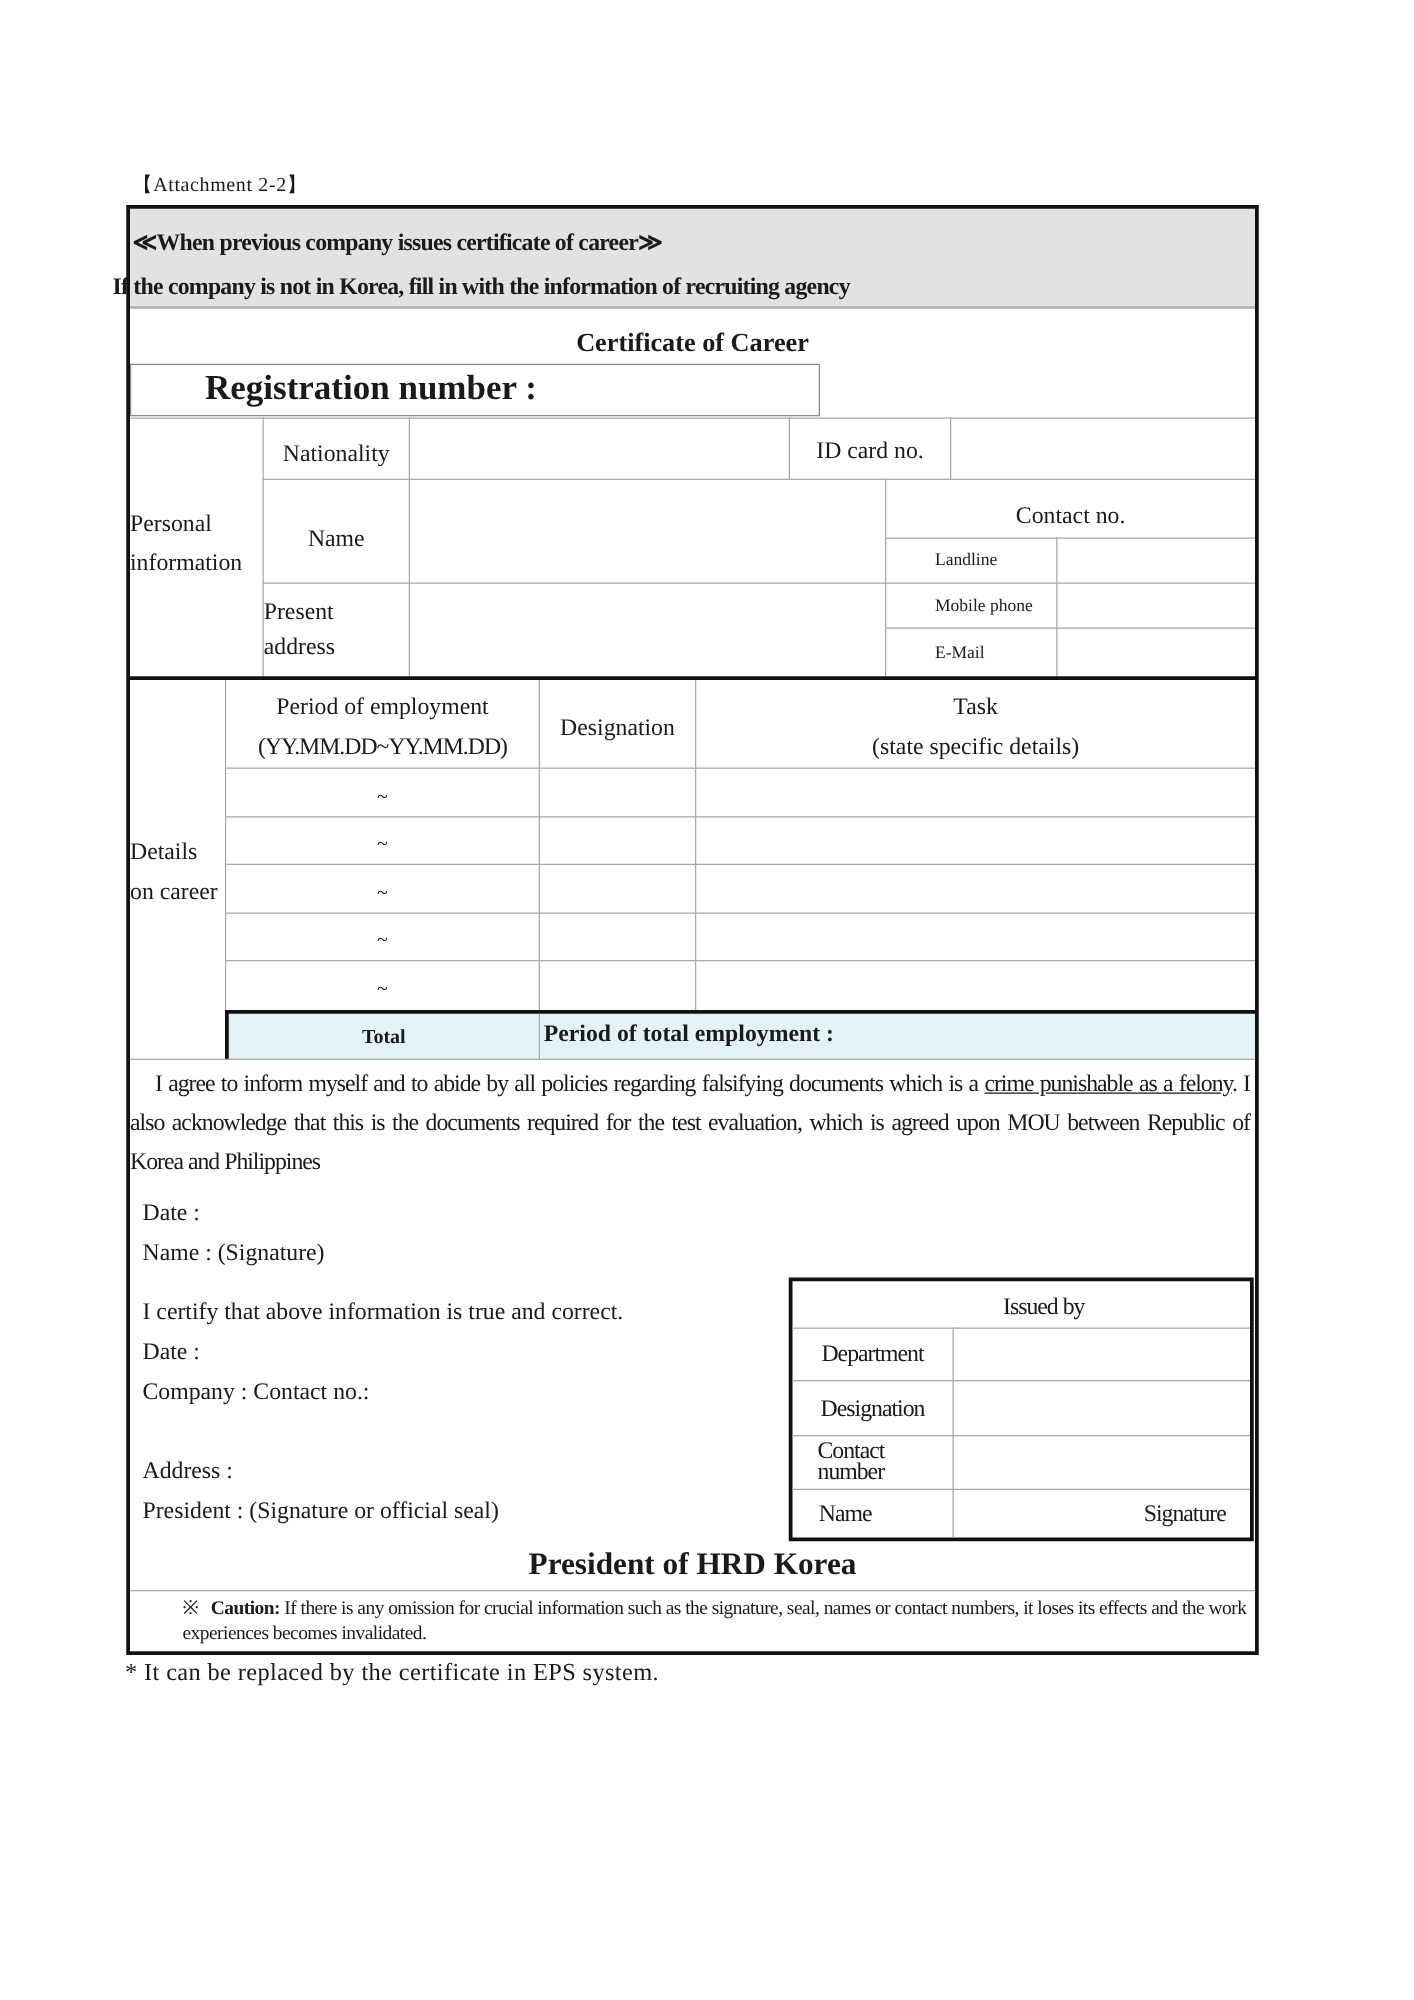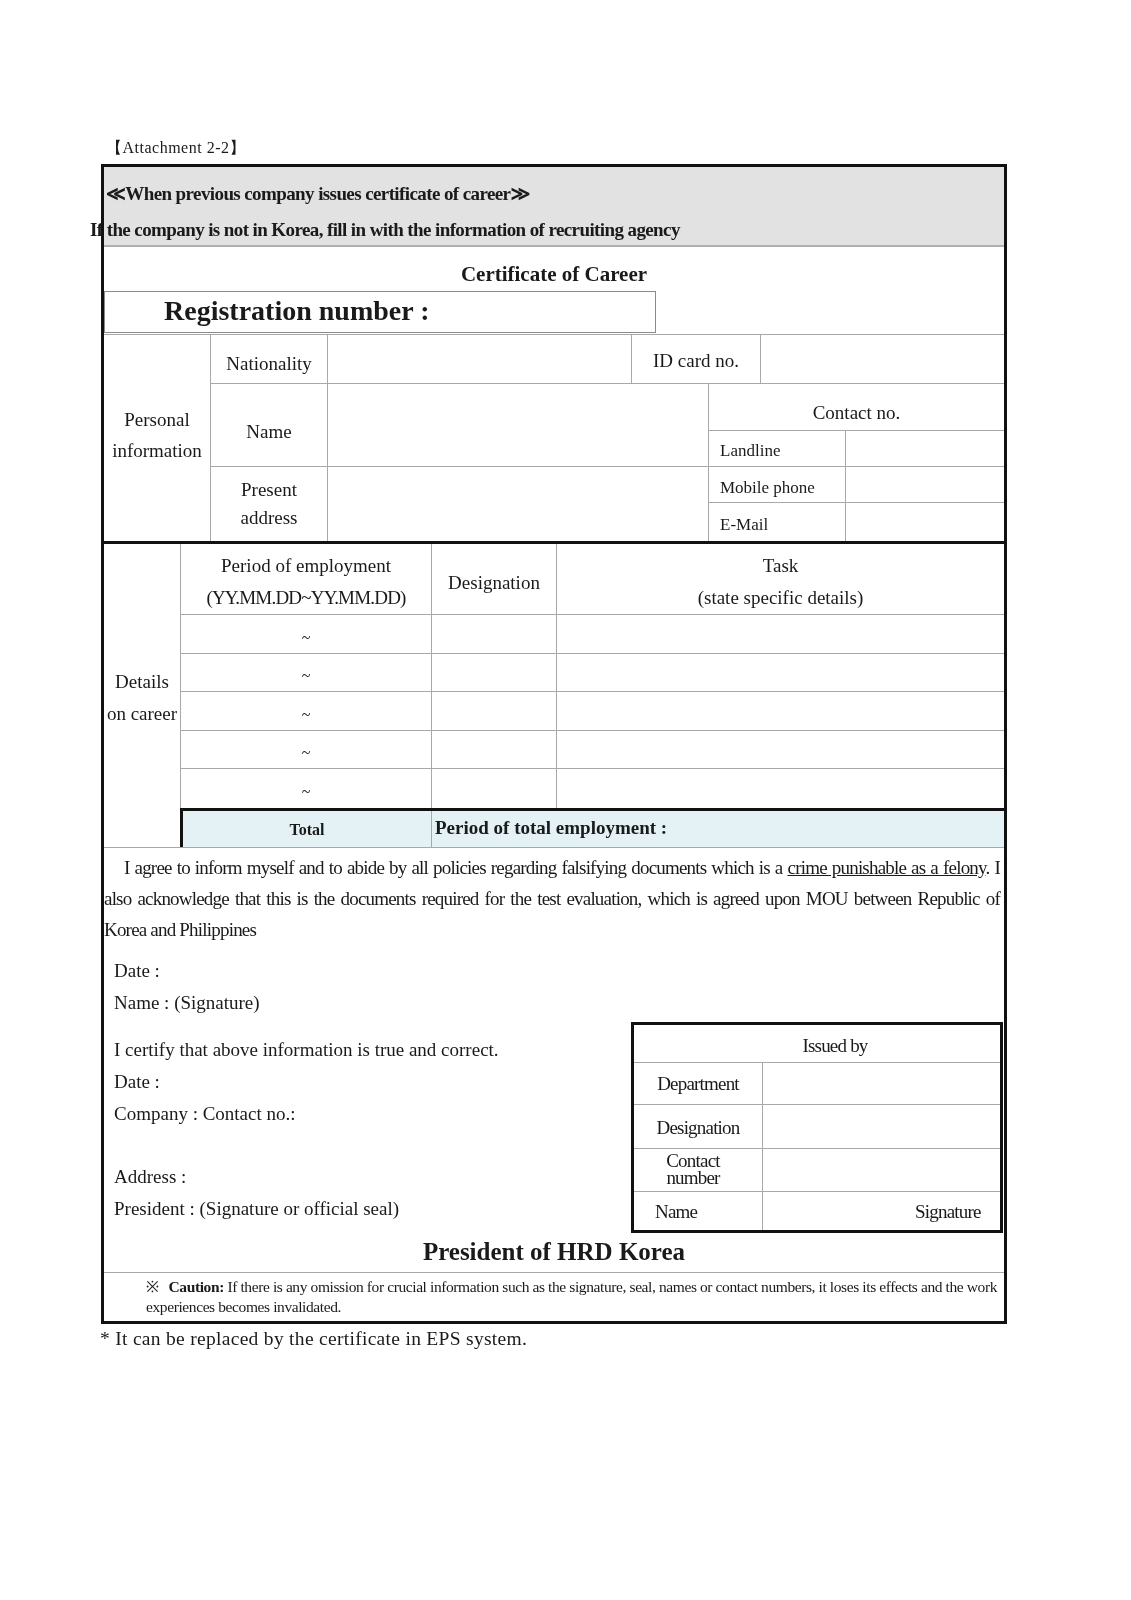--- a/index.html
+++ b/index.html
@@ -17,21 +17,20 @@
     }
     .abs { position: absolute; }
     .hl { position: absolute; height: 0; border-top: 1px solid #a8a8a8; }
     .vl { position: absolute; width: 0; border-left: 1px solid #a8a8a8; }
     .hl.thick { border-top: 3px solid #111; }
     .cell {
       position: absolute;
       display: flex;
       align-items: center;
       justify-content: center;
-      text-align: center;
       box-sizing: border-box;
     }
     .tilde { font-size: 16px; }
 
     #attachment { left: 106px; top: 138px; font-size: 16px; letter-spacing: 0.5px; }
 
     #outer-frame {
       left: 101px; top: 164px; width: 906px; height: 1160px;
       border: 3px solid #111; box-sizing: border-box;
     }
@@ -45,21 +44,21 @@
     #header-line2 { left: 90px; top: 219px; font-size: 19px; font-weight: bold; letter-spacing: -0.6px; }
 
     #cert-title { left: 104px; top: 262px; width: 900px; text-align: center; font-size: 21px; font-weight: bold; }
     #reg-box {
       left: 104px; top: 291px; width: 552px; height: 42px;
       border: 1px solid #8a8a8a; box-sizing: border-box;
     }
     #reg-label { left: 116px; top: 295px; font-size: 28px; font-weight: bold; margin-left: 48px; }
 
     .lbl { font-size: 19px; }
-    .lbl-sm { font-size: 17px; }
+    .lbl-sm { font-size: 14px; margin-left: 28px; }
 
     #total-band {
       left: 180px; top: 808px; width: 826px; height: 40px;
       background: #e4f2f5; box-sizing: border-box;
       border-top: 3px solid #111;
       border-left: 3px solid #111;
     }
 
     #agree-para {
       left: 104px; top: 852px; width: 896px;

